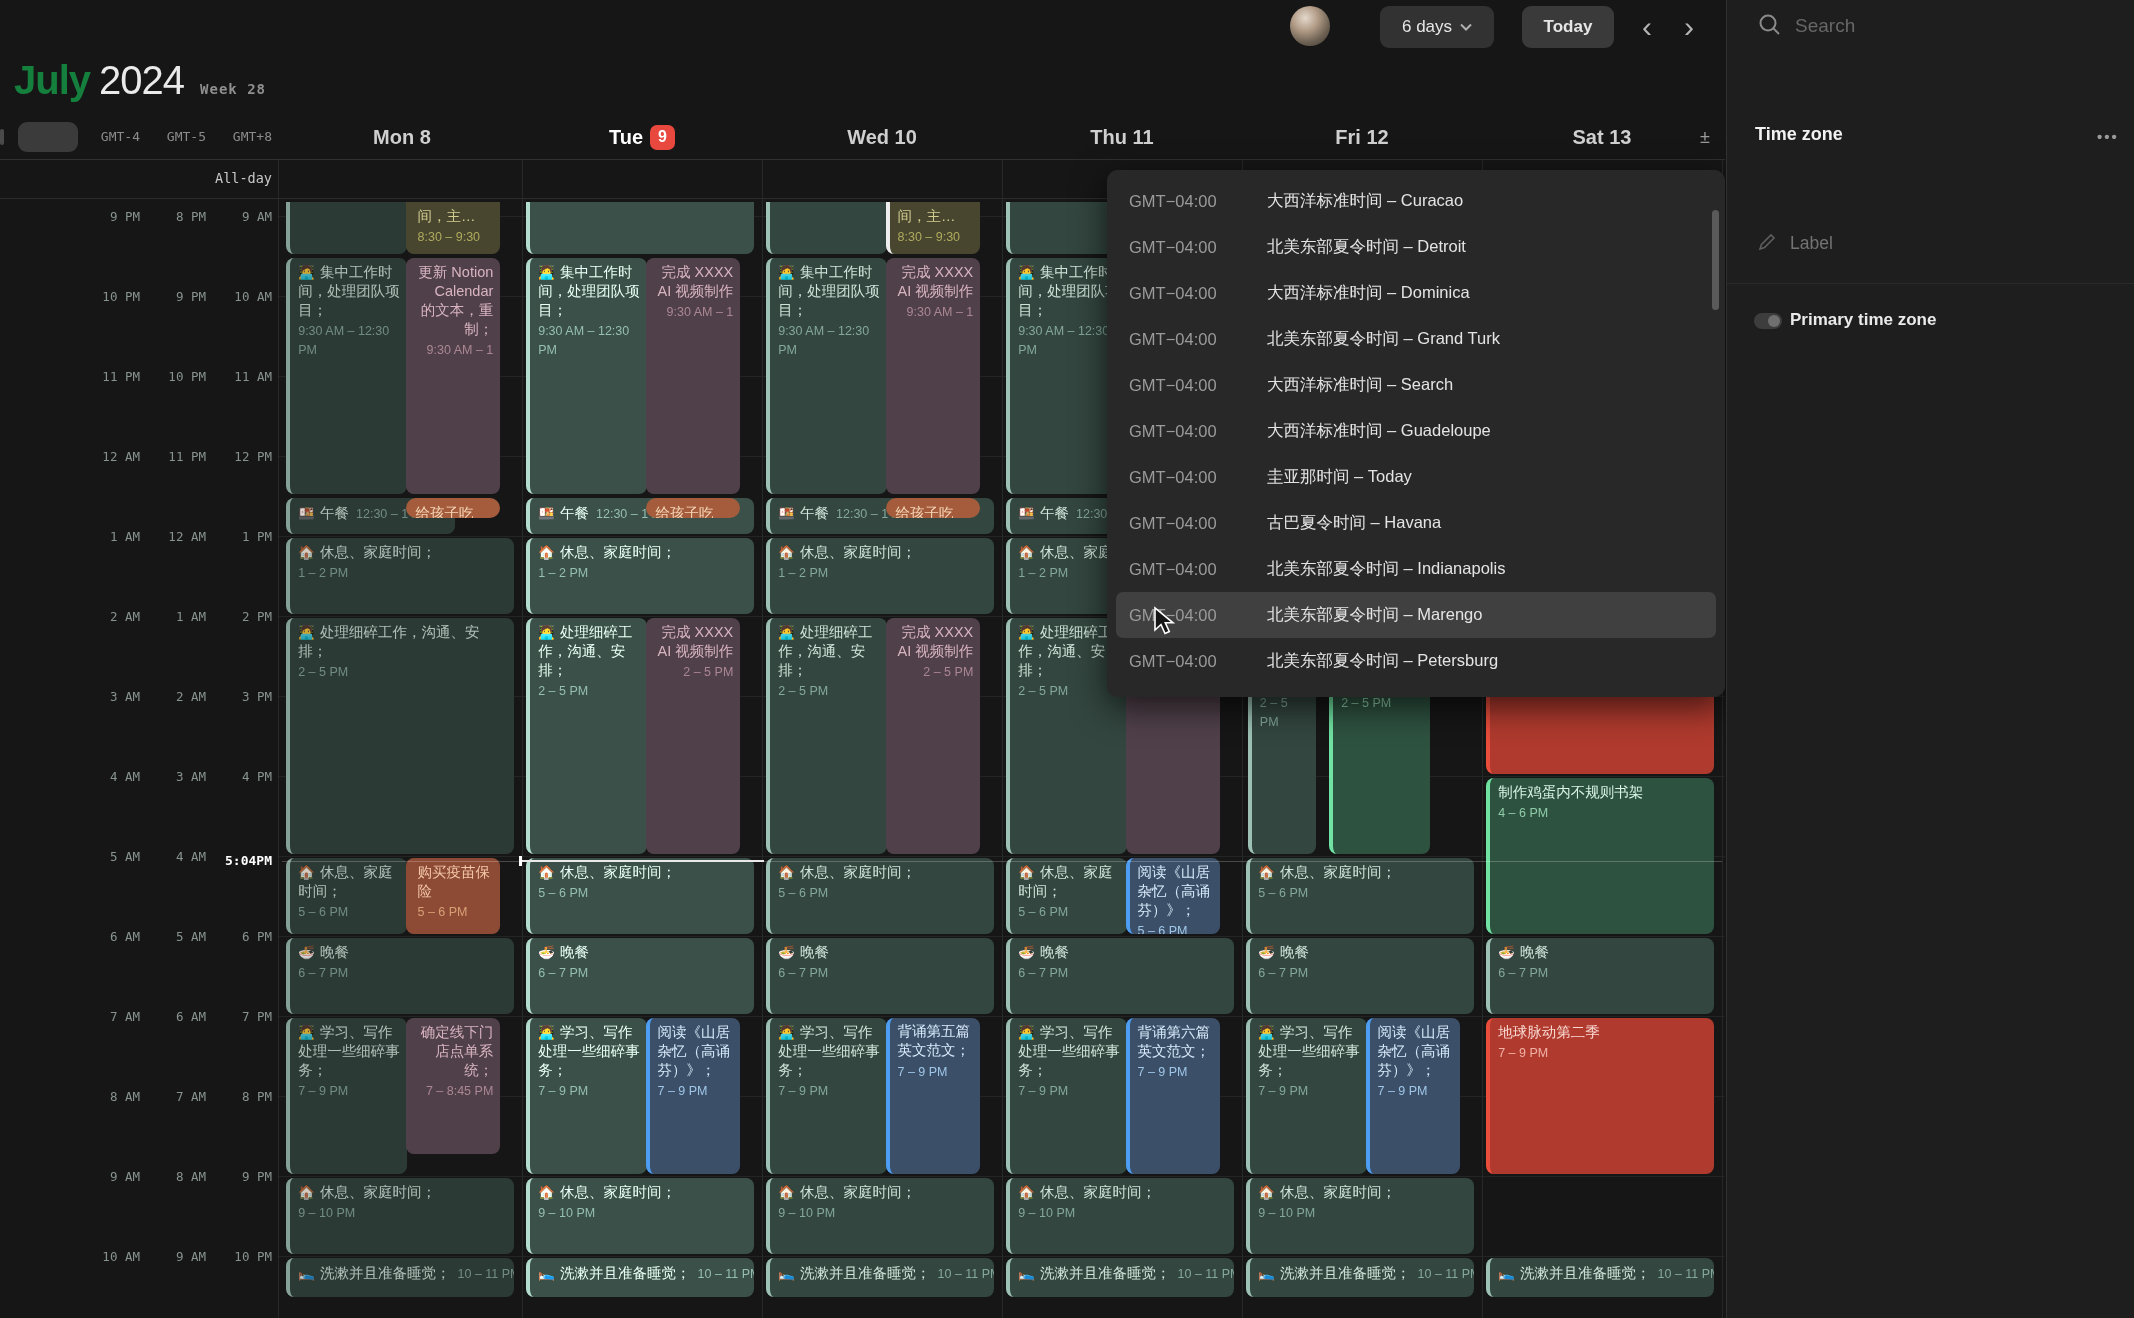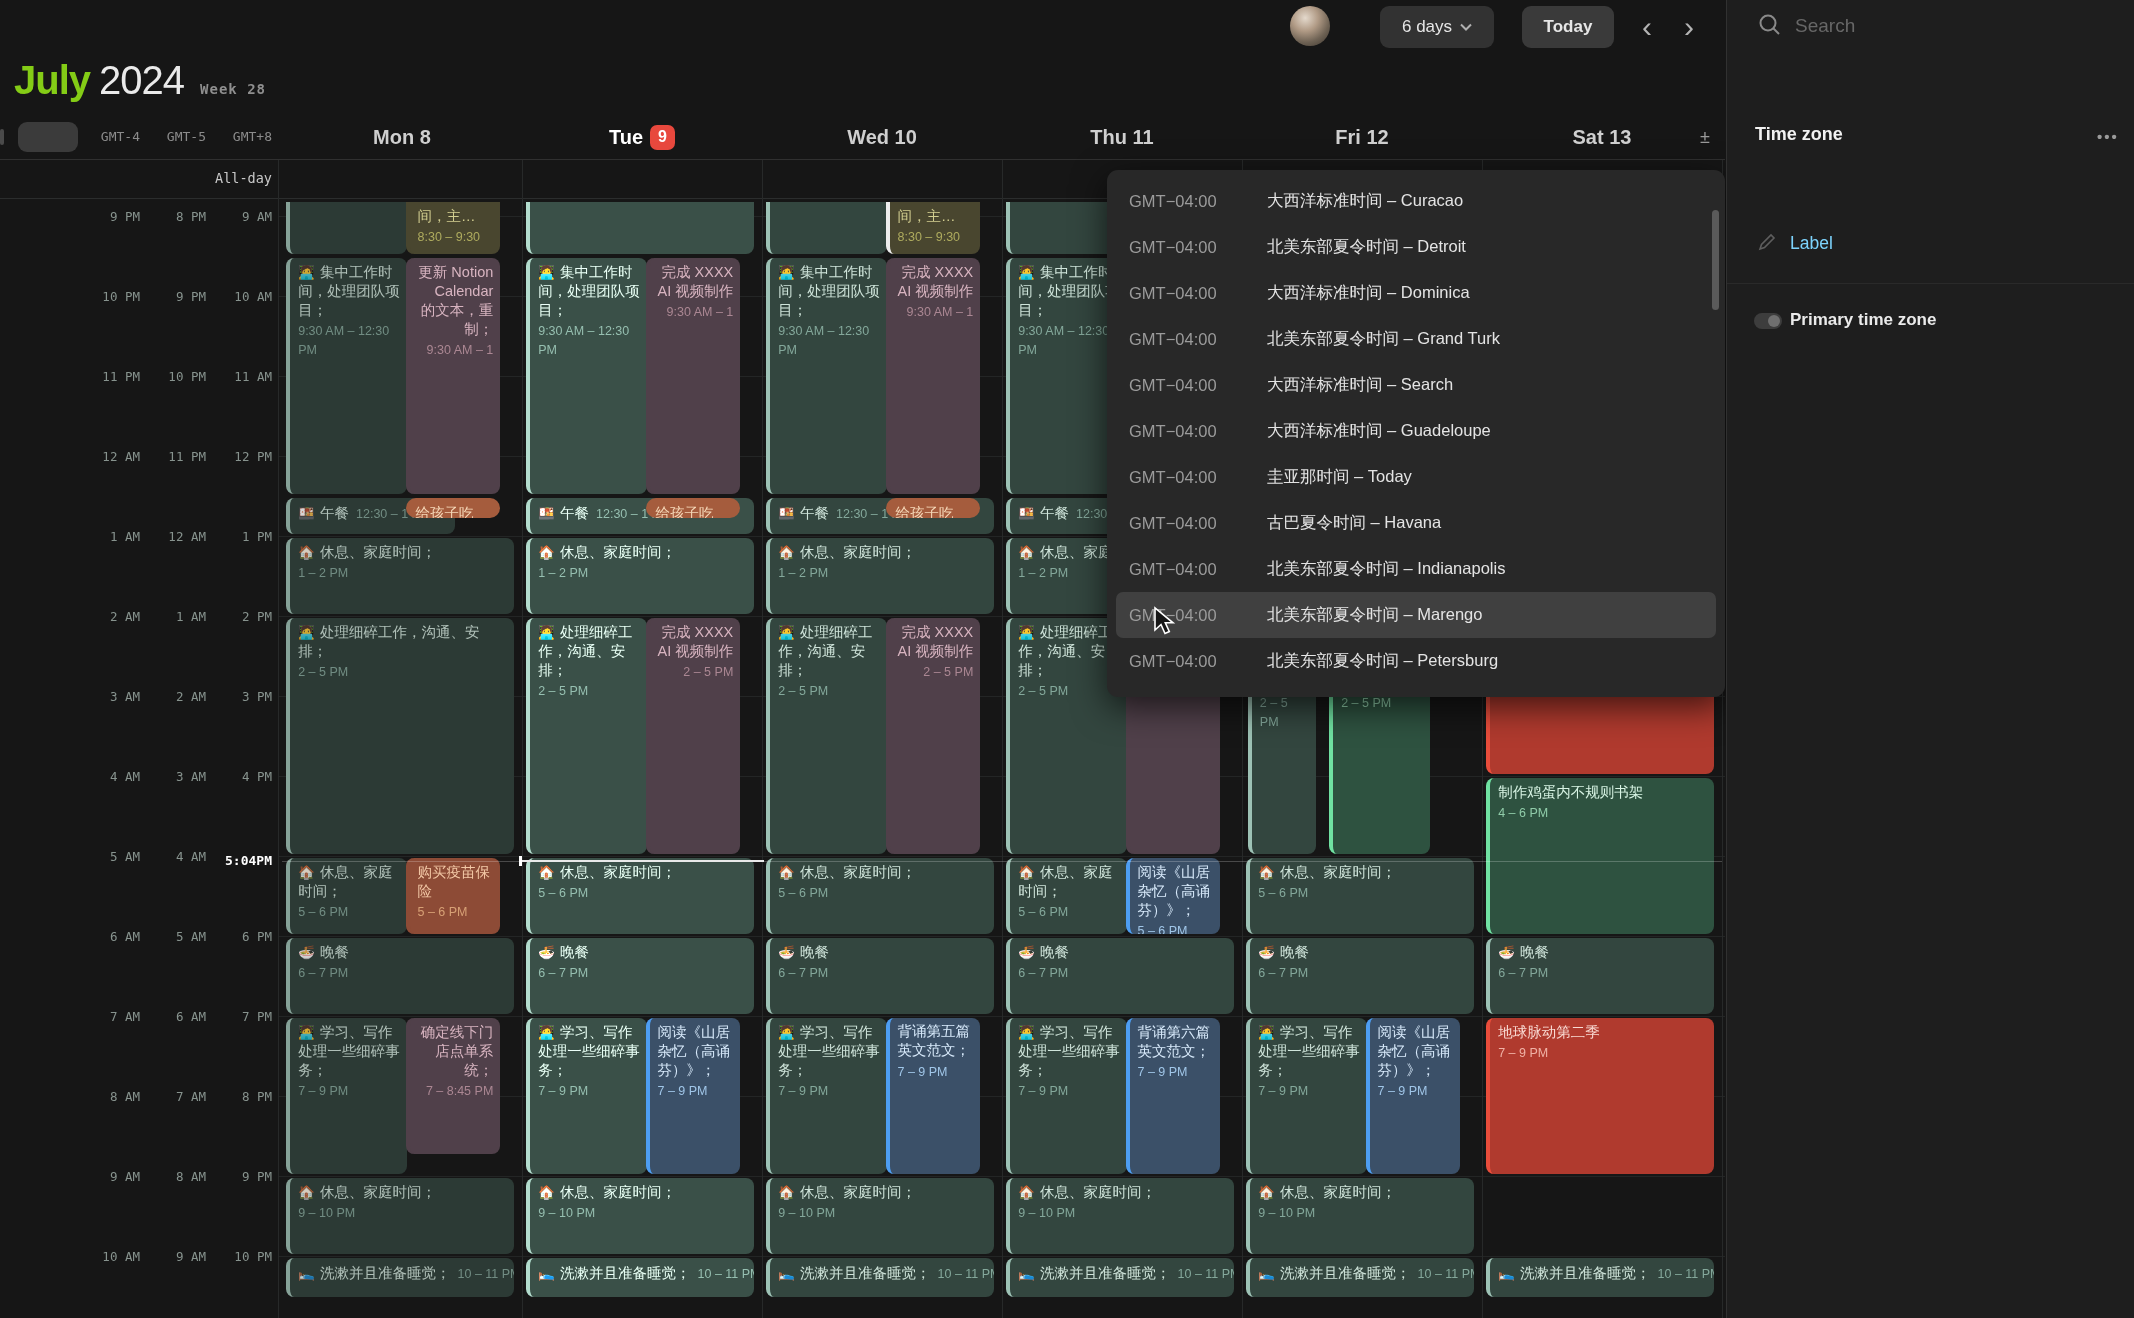--- a/index.html
+++ b/index.html
@@ -1,21 +1,21 @@
 <!DOCTYPE html>
 <html><head>
 <meta charset="utf-8">
 <style>
   html,body{margin:0;padding:0;background:#161616;}
   body{width:2134px;height:1318px;position:relative;overflow:hidden;
        font-family:"Liberation Sans",sans-serif;color:#ddd;
        -webkit-font-smoothing:antialiased;}
   .abs{position:absolute;}
   
-  #title-month{font-size:40px;font-weight:800;color:#84cc16;letter-spacing:-1px;}
+  #title-month{font-size:40px;font-weight:800;color:#15803d;letter-spacing:-1px;}
   #title-year{font-size:40px;font-weight:300;color:#eaeaea;margin-left:9px;letter-spacing:-1px;}
   #week-label{font-size:14px;color:#8f8f8f;letter-spacing:1px;font-family:"DejaVu Sans Mono",monospace;font-weight:bold;}
   .hbtn{background:#323232;border-radius:9px;display:flex;align-items:center;justify-content:center;
         color:#e6e6e6;font-size:17px;}
   #avatar{width:40px;height:40px;border-radius:50%;
      background:radial-gradient(circle at 38% 30%,#e4d9cc 0%,#b09a85 35%,#6e6254 65%,#38322b 100%);}
   .navarrow{color:#b4b4b4;font-size:30px;line-height:30px;width:34px;text-align:center;font-weight:300;}
   .gmt-col-label{font-size:13px;color:#8b8b8b;text-align:right;font-family:"DejaVu Sans Mono",monospace;}
   .dayhdr{display:flex;align-items:center;justify-content:center;gap:7px;height:34px;
           font-size:20px;font-weight:600;color:#cfcfcf;}
@@ -61,21 +61,21 @@
   .dd-row.hl{background:#404040;}
   #dd-thumb{right:6px;top:40px;width:7px;height:100px;background:#5a5a5a;border-radius:4px;}
   
   #sidebar{left:1726px;top:0;width:408px;height:1318px;background:#1e1e1e;
       border-left:1px solid #313131;z-index:50;}
   #search-text{font-size:19px;color:#676767;}
   #tz-heading{font-size:18px;font-weight:700;color:#f2f2f2;}
   #tz-more{color:#9a9a9a;font-size:15px;letter-spacing:2px;font-weight:700;}
   #tz-hl-row{left:0;top:168px;width:408px;height:49px;background:#383838;}
   #tz-name{font-size:17.5px;font-weight:600;color:#fff;background:#2160c4;padding:1px 3px;border-radius:2px;}
-  #tz-label-ph{font-size:17.5px;color:#7dd3fc;}
+  #tz-label-ph{font-size:17.5px;color:#737373;}
   .sb-divider{left:0;width:408px;height:1px;background:#2a2a2a;}
   #toggle{width:28px;height:16px;border-radius:9px;background:#3d3d3d;position:relative;}
   #toggle .knob{position:absolute;right:2px;top:2px;width:12px;height:12px;border-radius:50%;background:#6f6f6f;}
   #primary-label{font-size:17px;font-weight:600;color:#eaeaea;}
   
   #hourlines{left:278px;top:216px;width:1447px;height:1086px;
      background:repeating-linear-gradient(to bottom,#232525 0 1px,transparent 1px 80px);}
   #now-line{left:282px;top:861px;width:1440px;height:1px;background:rgba(255,255,255,.22);z-index:20;}
   #now-line-strong{left:521px;top:860px;width:243px;height:2px;background:#e9e9e9;z-index:21;}
   #now-tick{left:519px;top:856px;width:3px;height:10px;background:#fff;z-index:21;}

